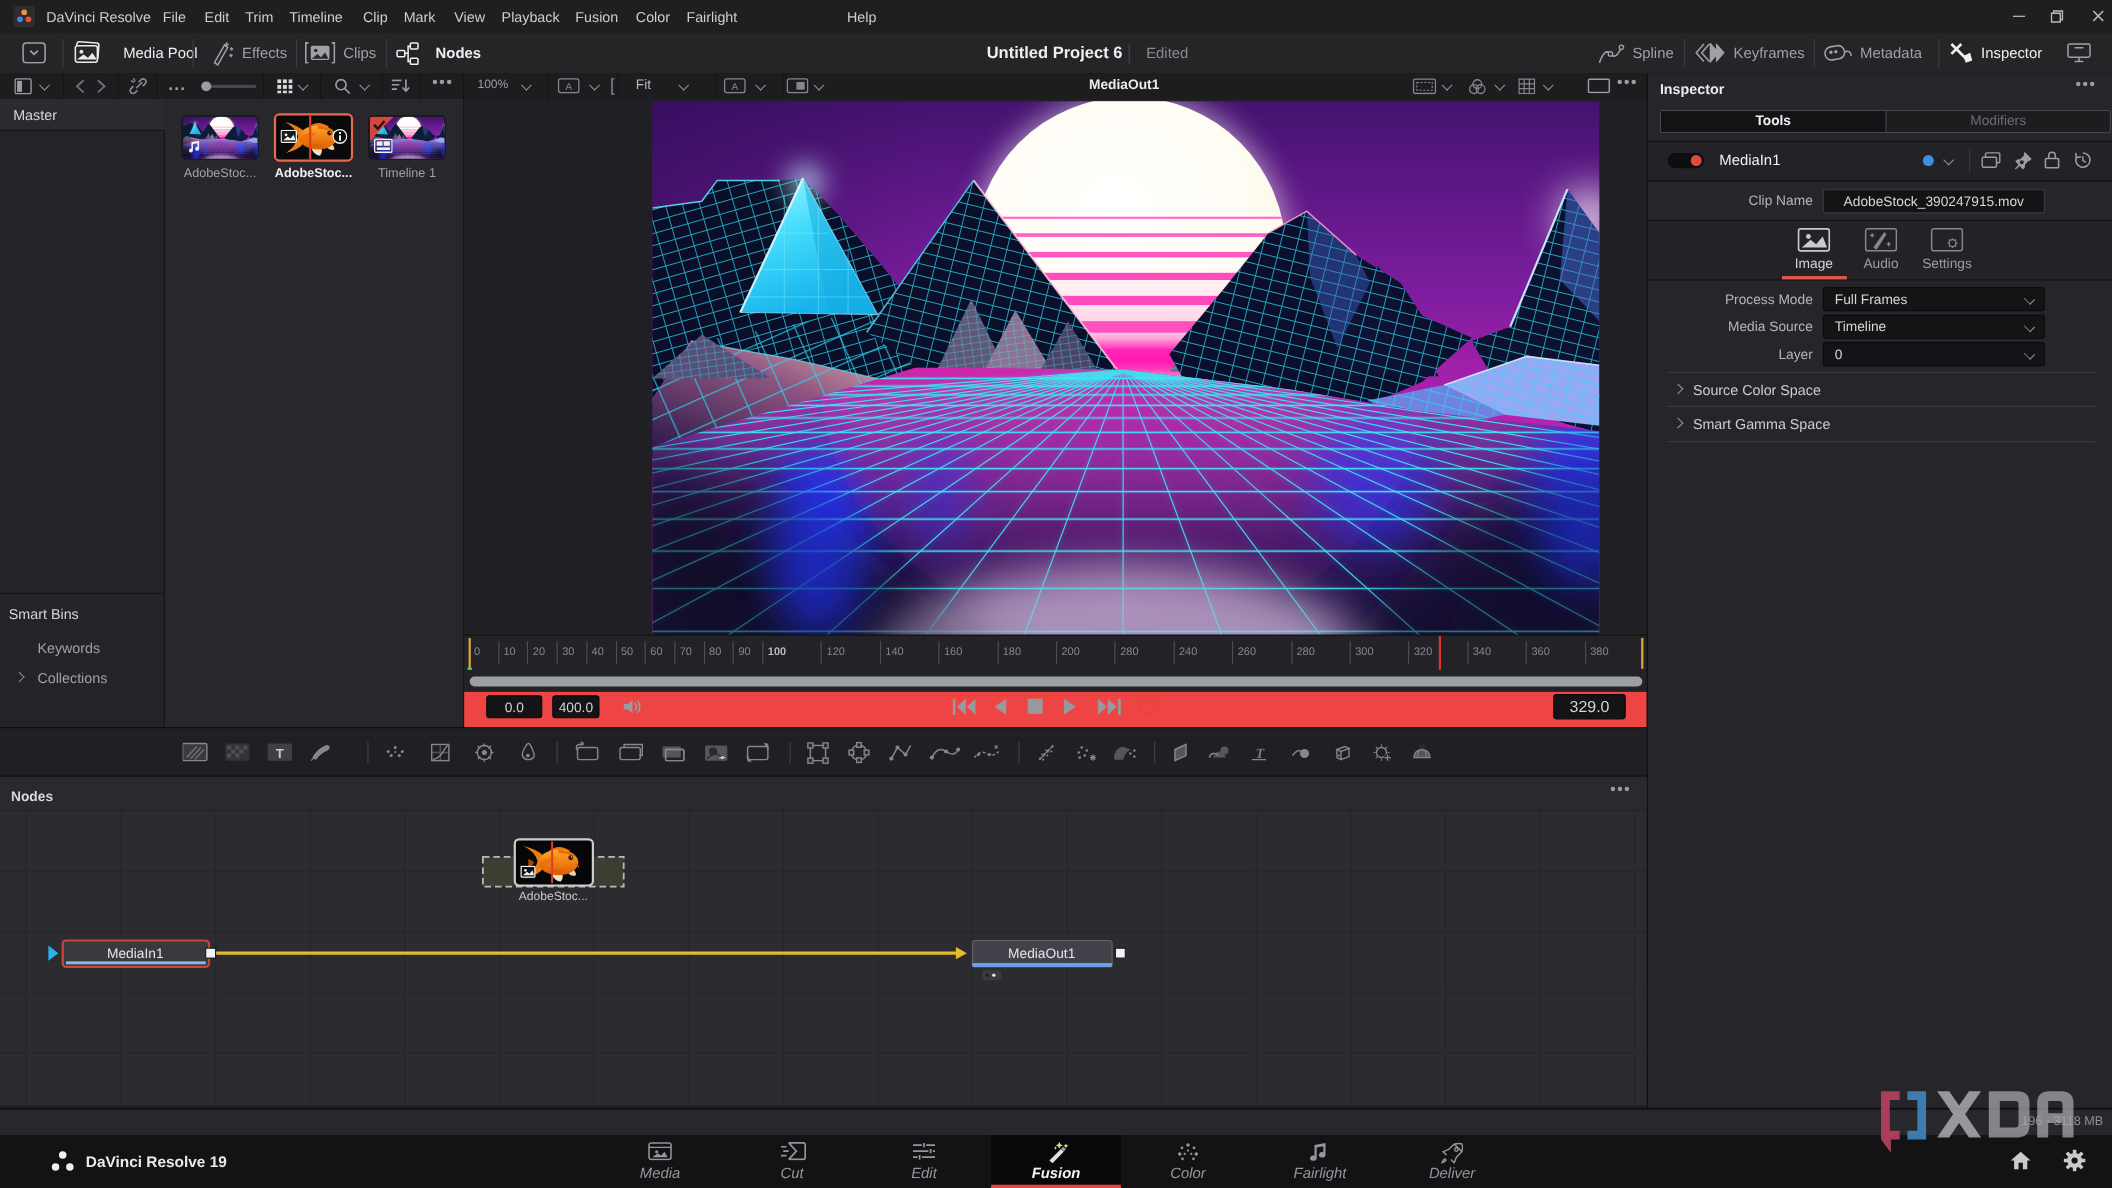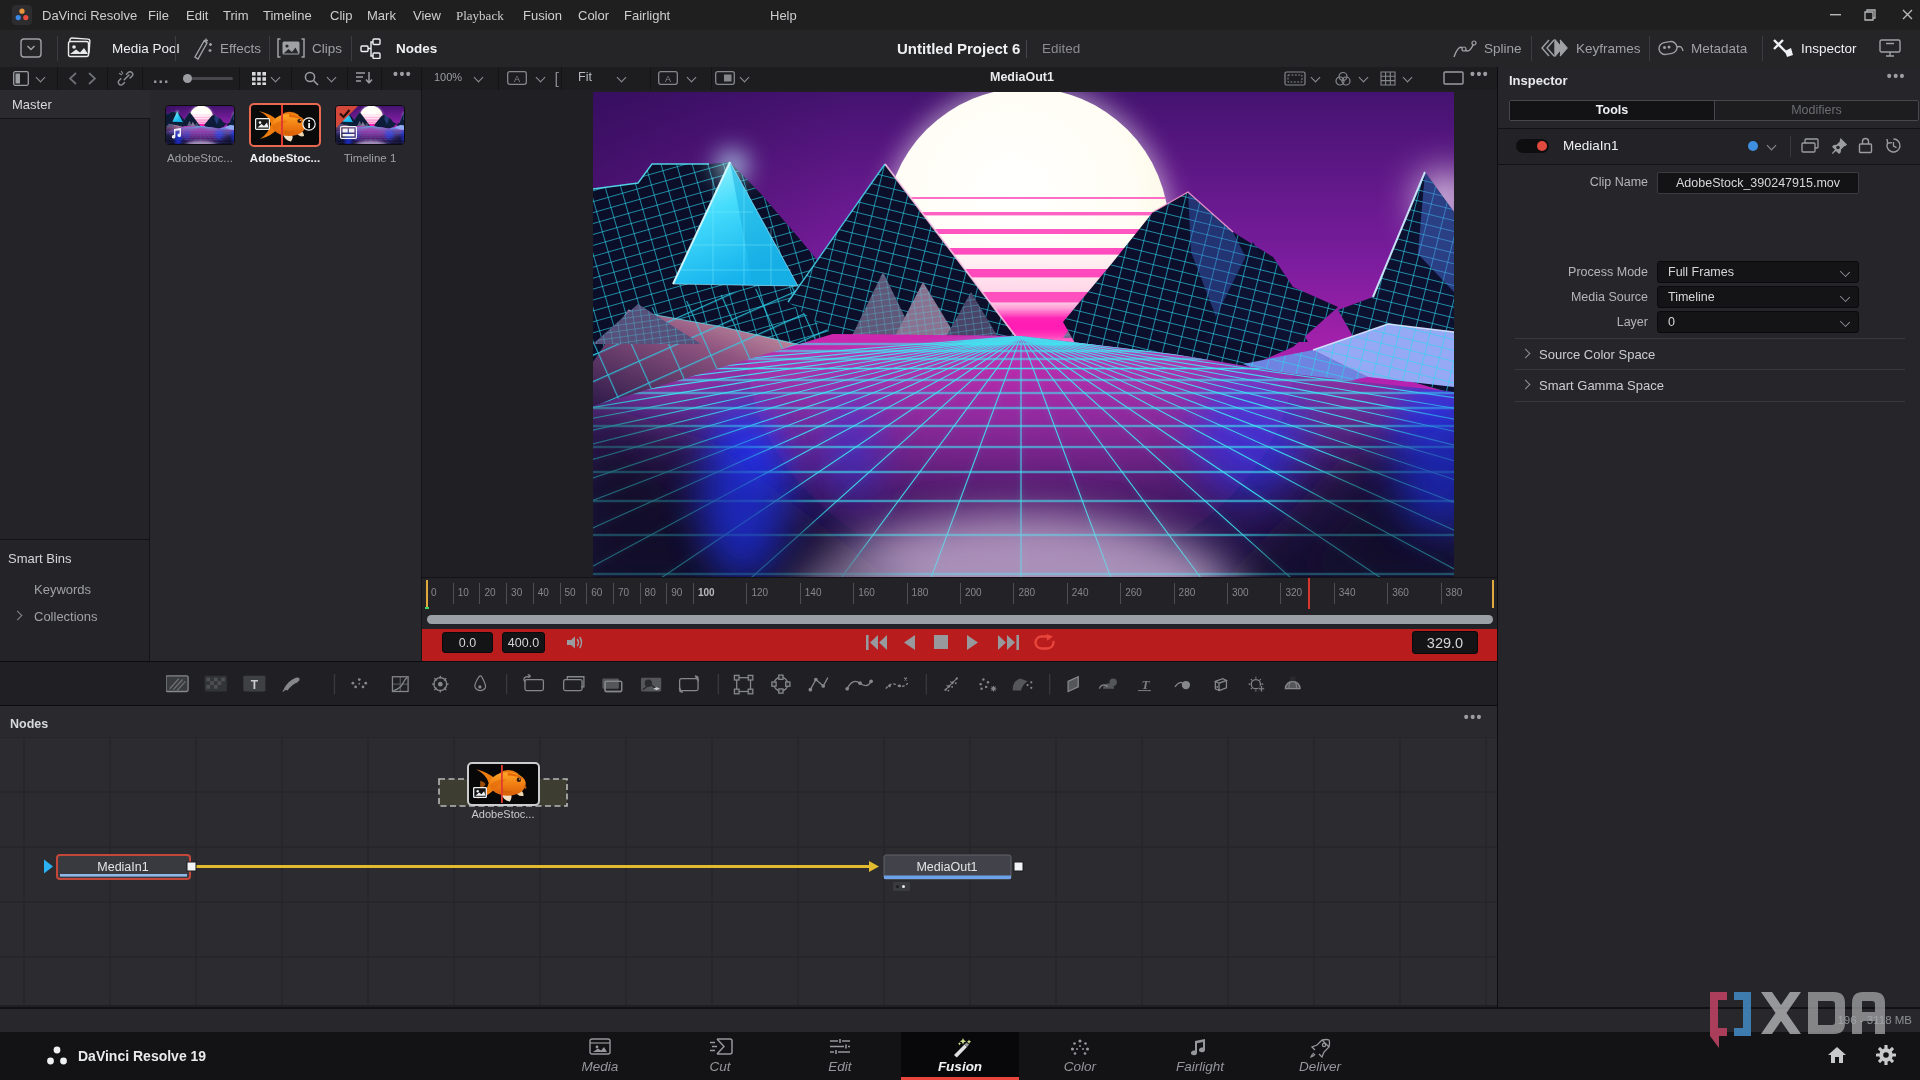--- a/index.html
+++ b/index.html
@@ -255,21 +255,21 @@
       <circle cx="13.8" cy="12.6" r="2.6" fill="#e84c3c"></circle>
     </svg>
     <span class="mi" style="left:42px;">DaVinci Resolve</span>
     <span class="mi" style="left:148px;">File</span>
     <span class="mi" style="left:186px;">Edit</span>
     <span class="mi" style="left:223px;">Trim</span>
     <span class="mi" style="left:263px;">Timeline</span>
     <span class="mi" style="left:330px;">Clip</span>
     <span class="mi" style="left:367px;">Mark</span>
     <span class="mi" style="left:413px;">View</span>
-    <span class="mi" style="left:456px;font-family:Liberation Serif, serif;">Playback</span>
+    <span class="mi" style="left:456px;">Playback</span>
     <span class="mi" style="left:523px;">Fusion</span>
     <span class="mi" style="left:578px;">Color</span>
     <span class="mi" style="left:624px;">Fairlight</span>
     <span class="mi" style="left:674px;margin-top:36px;">Workspace</span>
     <span class="mi" style="left:770px;">Help</span>
     <div id="winbtns">
       <svg style="position:absolute;left:20px;top:14px" width="11" height="2">
           <rect width="11" height="1.4" fill="#b8b9bb"></rect>
         </svg>
       <svg style="position:absolute;left:54px;top:9px" width="12" height="12" viewBox="0 0 12 12">
@@ -575,21 +575,21 @@
       <div style="position:absolute;left:4px;top:2px;width:2px;height:28px;background:#e0a93e;"></div>
       <div style="position:absolute;left:1070px;top:2px;width:2px;height:28px;background:#e0a93e;"></div>
       <div style="position:absolute;left:886px;top:0px;width:1.5px;height:32px;background:#d8362c;"></div>
       <div style="position:absolute;left:3px;top:29px;width:4px;height:3px;background:#3fd46a;"></div>
     </div>
 
     <div style="position:absolute;left:0;top:519px;width:1076px;height:20px;background:#232327;">
       <div style="position:absolute;left:5px;top:6px;width:1066px;height:9px;background:#9ba0a6;border-radius:5px;"></div>
     </div>
 
-    <div style="position:absolute;left:0;top:539px;width:1076px;height:32px;background:#b91c1c;">
+    <div style="position:absolute;left:0;top:539px;width:1076px;height:32px;background:#ef4444;">
       <div class="ibox" style="position:absolute;left:20px;top:3px;width:51px;height:21px;font-size:12.5px;line-height:20px;">0.0</div>
       <div class="ibox" style="position:absolute;left:80px;top:3px;width:43px;height:21px;font-size:12.5px;line-height:20px;">400.0</div>
       <svg style="position:absolute;left:143px;top:5px" width="19" height="17" viewBox="0 0 19 17">
         <path d="M2 6 H6 L10 2.4 V14.6 L6 11 H2 Z" fill="#9a9ca0"></path>
         <path d="M12.5 5.5 Q14.6 8.5 12.5 11.5 M15 3.5 Q18 8.5 15 13.5" stroke="#9a9ca0" stroke-width="1.5" fill="none" stroke-linecap="round"></path>
       </svg>
       <g></g>
       <svg style="position:absolute;left:444px;top:6px" width="21" height="15" viewBox="0 0 21 15">
         <rect x="0" y="0" width="2.6" height="15" fill="#97999c"></rect>
           <path d="M12 0 L4 7.5 L12 15 Z" fill="#97999c"></path>
@@ -650,20 +650,43 @@
           <path d="M2 2 L2.7 6.3 L7 5.6" fill="none" stroke="#9b9da1" stroke-width="1.4"></path>
           <path d="M8.5 5 V9 L11.5 10.6" stroke="#9b9da1" stroke-width="1.3" fill="none"></path>
         </svg>
     </div>
 
     <div style="position:absolute;left:0;top:98px;width:423px;height:35px;">
       <div class="ilabel" style="left:10px;top:10px;">Clip Name</div>
       <div style="position:absolute;left:159px;top:7px;width:202px;height:22px;background:#131316;border:1px solid #3b3c40;border-radius:2px;color:#d6d7d9;font-size:12.5px;line-height:21px;text-align:center;">AdobeStock_390247915.mov</div>
     </div>
 
+    <div style="position:absolute;left:0;top:133px;width:423px;height:55px;background:#232327;border-top:1px solid #121214;border-bottom:1px solid #121214;">
+      <svg style="position:absolute;left:136px;top:6px" width="30" height="22" viewBox="0 0 30 22">
+          <rect x="1" y="1" width="28" height="20" rx="2" stroke="#c9cacc" stroke-width="1.6" fill="none"></rect>
+          <circle cx="10" cy="8" r="2.2" fill="#c9cacc"></circle>
+          <path d="M4 18 L12 11 L17 15 L23 8 L27 18 Z" fill="#c9cacc"></path>
+        </svg>
+      <div style="position:absolute;left:121px;top:32px;width:60px;text-align:center;color:#d4d5d7;font-size:12.5px;">Image</div>
+      <div style="position:absolute;left:122px;top:50px;width:59px;height:2.5px;background:#e8574a;"></div>
+      <svg style="position:absolute;left:197px;top:6px" width="30" height="22" viewBox="0 0 30 22">
+          <rect x="1" y="1" width="28" height="20" rx="2" stroke="#85878b" stroke-width="1.4" fill="none"></rect>
+          <path d="M18 4 L8 18 L11 20 L20 6 Z" fill="#85878b"></path>
+          <path d="M7 5 v4 M5 7 h4 M22 13 v4 M20 15 h4" stroke="#85878b" stroke-width="1.2"></path>
+        </svg>
+      <div style="position:absolute;left:182px;top:32px;width:60px;text-align:center;color:#9b9da1;font-size:12.5px;">Audio</div>
+      <svg style="position:absolute;left:257px;top:6px" width="30" height="22" viewBox="0 0 30 22">
+          <rect x="1" y="1" width="28" height="20" rx="2" stroke="#85878b" stroke-width="1.4" fill="none"></rect>
+          <g stroke="#85878b" stroke-width="1.2" fill="none">
+            <circle cx="20" cy="14" r="3.2"></circle>
+            <path d="M20 9.5 V11 M20 17 V18.5 M15.5 14 H17 M23 14 H24.5 M16.8 10.8 L17.9 11.9 M22.1 16.1 L23.2 17.2 M23.2 10.8 L22.1 11.9 M17.9 16.1 L16.8 17.2"></path>
+          </g>
+        </svg>
+      <div style="position:absolute;left:242px;top:32px;width:60px;text-align:center;color:#9b9da1;font-size:12.5px;">Settings</div>
+    </div>
 
     <div style="position:absolute;left:0;top:188px;width:423px;">
       <div class="ilabel" style="left:10px;top:10px;">Process Mode</div>
       <div class="drop" style="top:6px;">Full Frames</div>
       <div class="ilabel" style="left:10px;top:35px;">Media Source</div>
       <div class="drop" style="top:31px;">Timeline</div>
       <div class="ilabel" style="left:10px;top:60px;">Layer</div>
       <div class="drop" style="top:56px;">0</div>
     </div>
     <div style="position:absolute;left:17px;top:271px;width:390px;height:1px;background:#3a3a3e;"></div>

